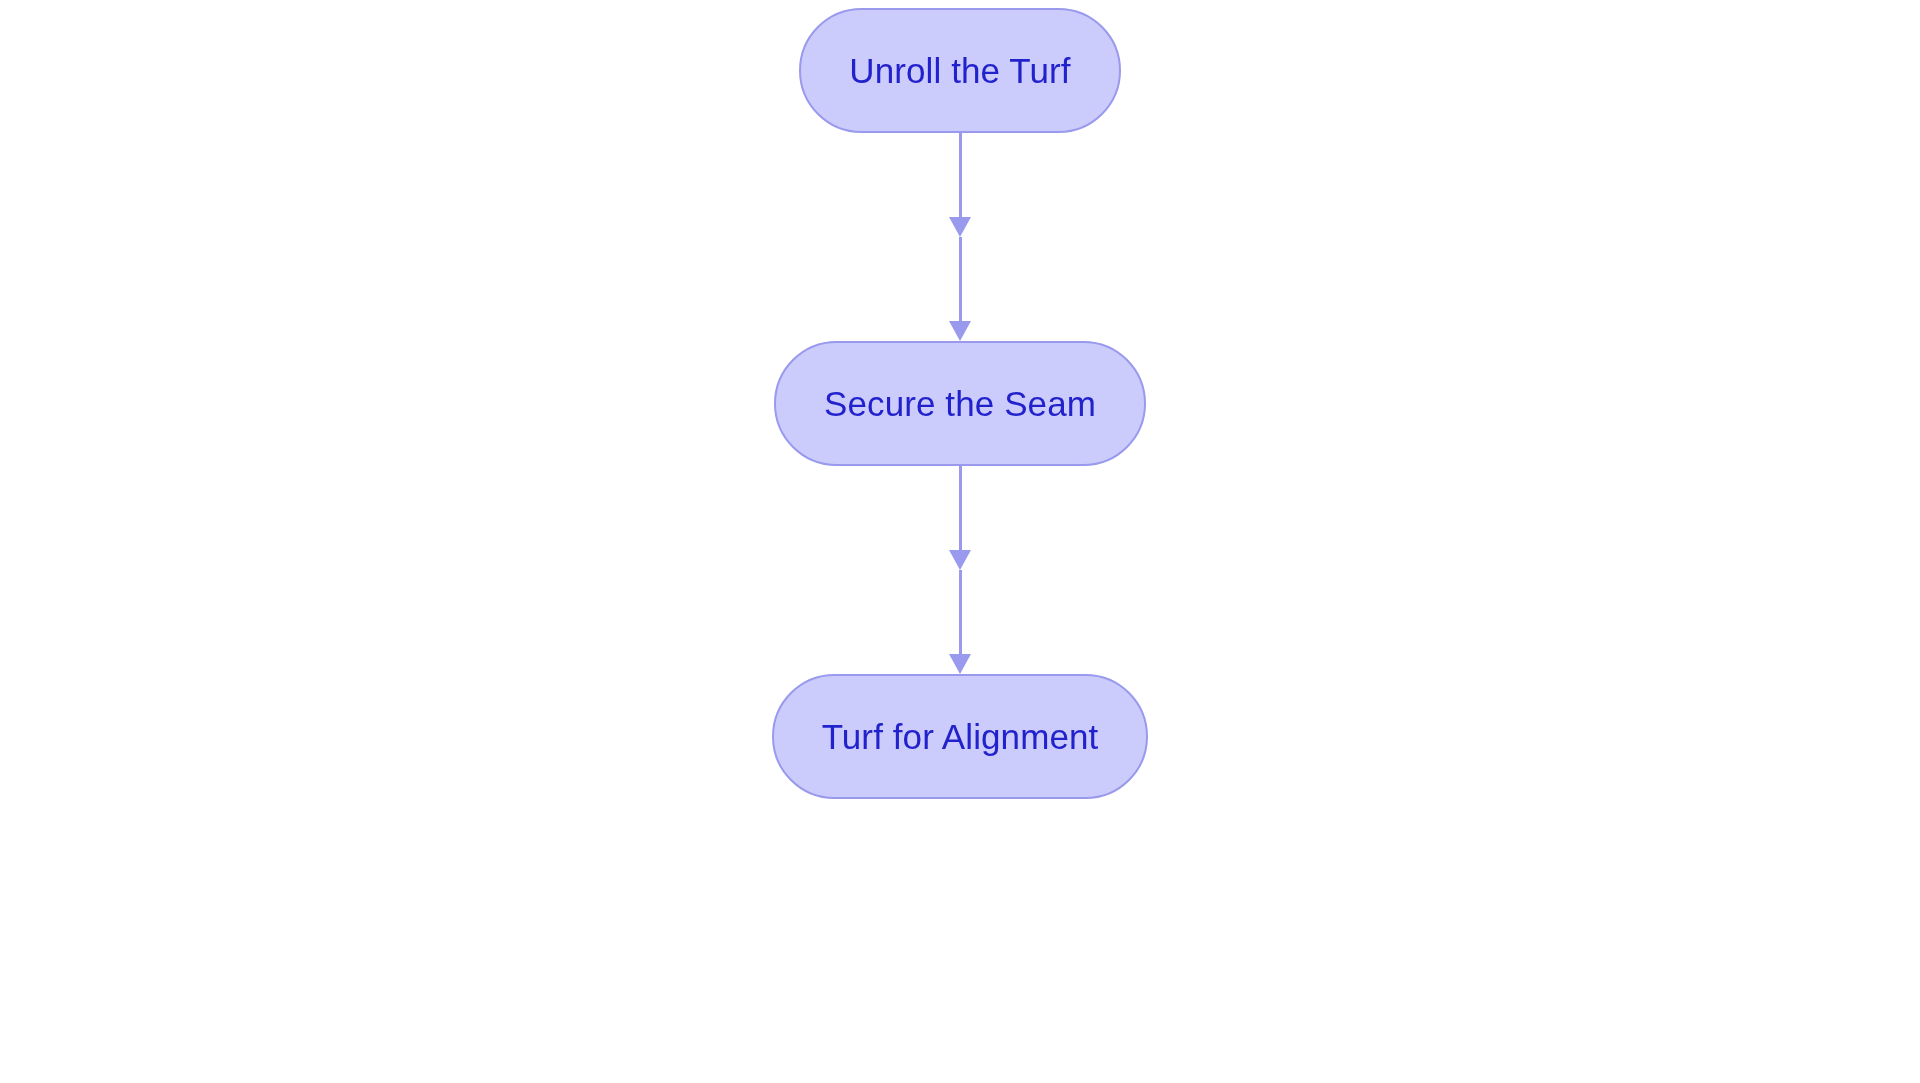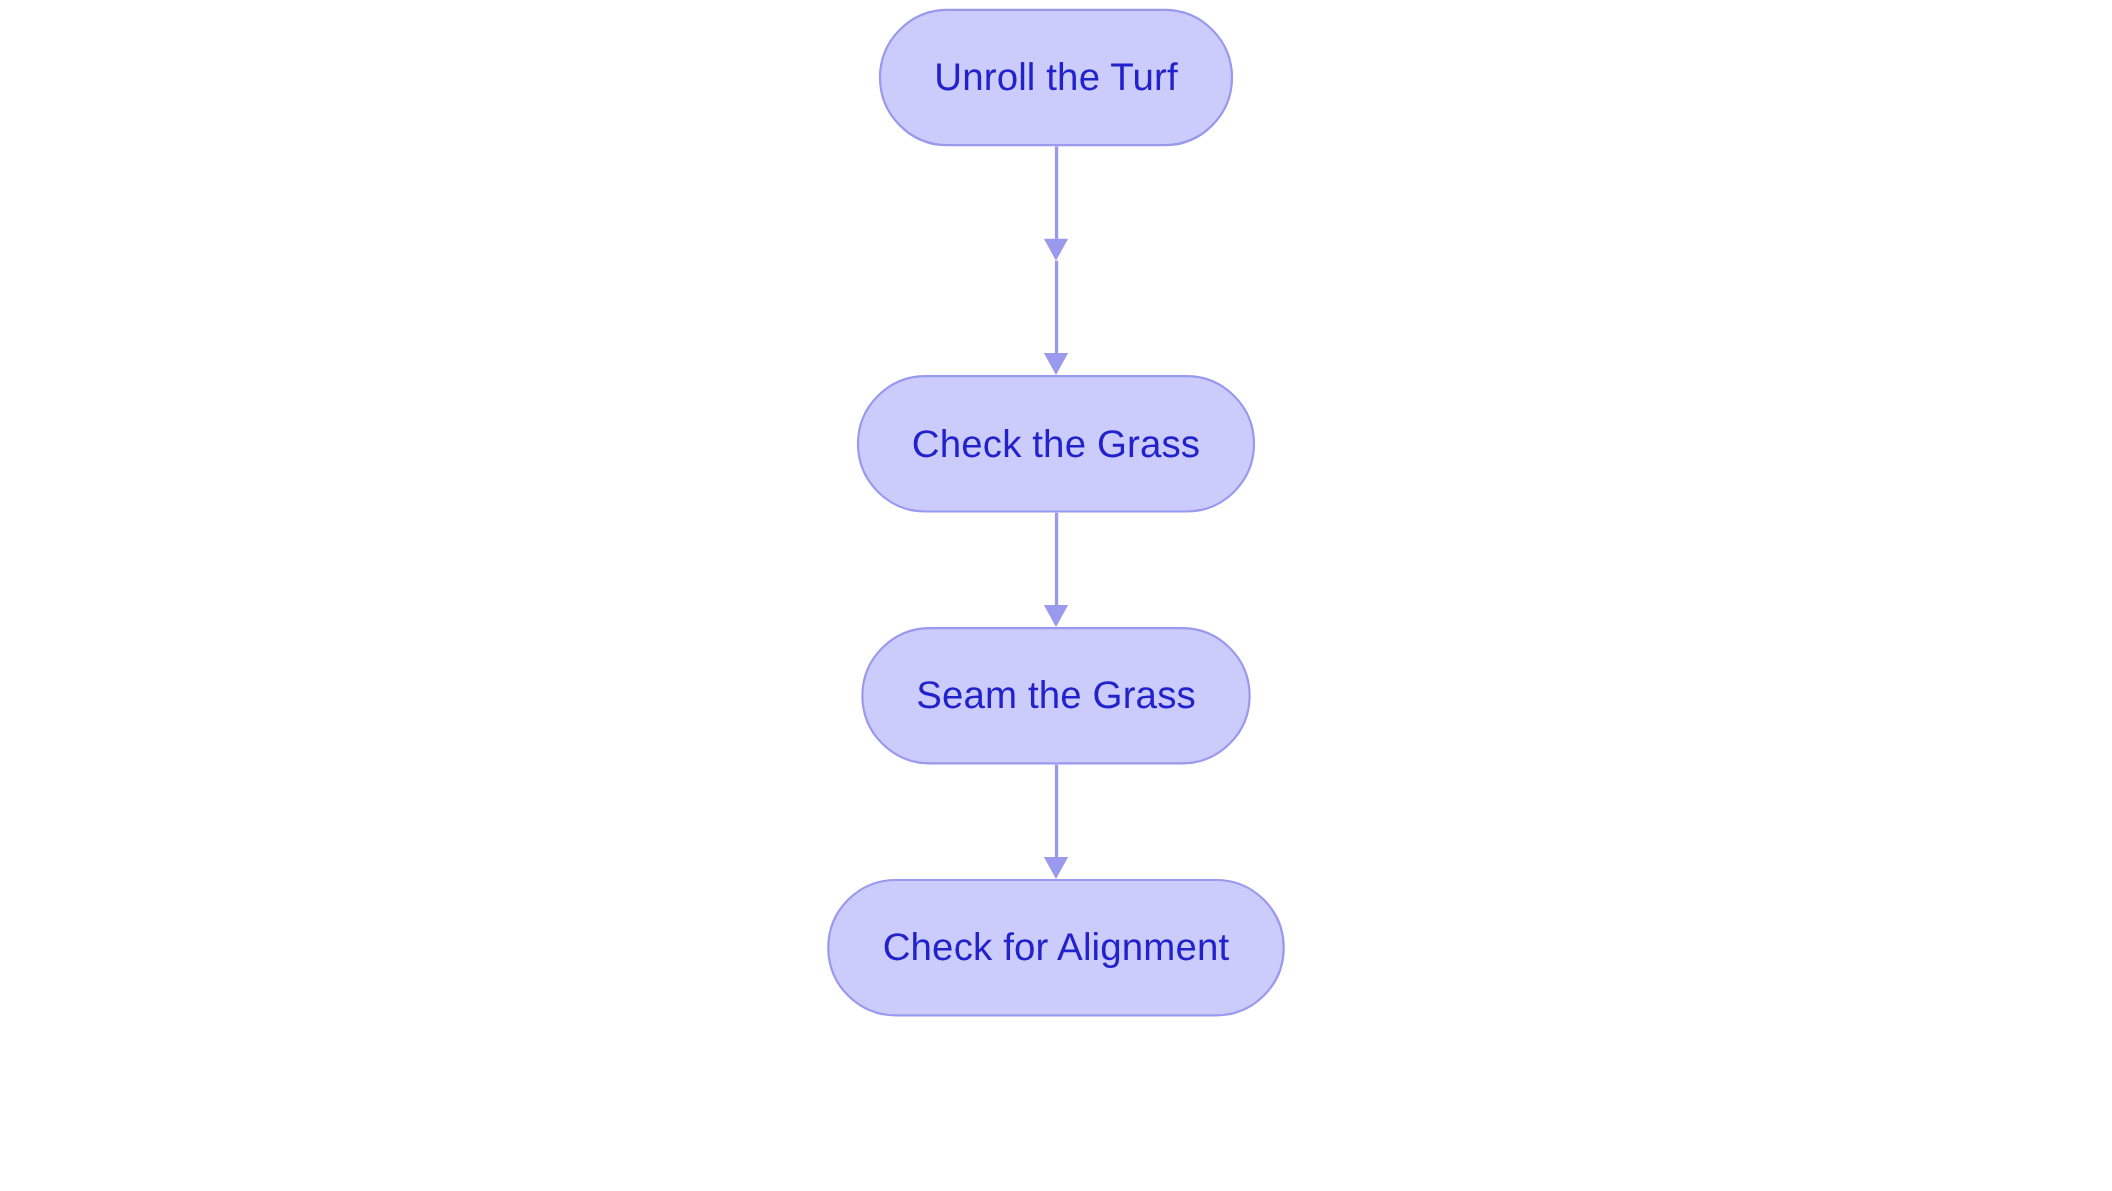--- a/index.html
+++ b/index.html
@@ -87,39 +87,34 @@
   </div>
 
 
   <div class="connector">
     <div class="connector-line" style="height:85px;"></div>
     <div class="connector-head"></div>
   </div>
 
   <div class="flow-row">
     <div class="node">
-      <span>Check the Grass</span>
+      <span>Secure the Seam</span>
     </div>
   </div>
 
   <div class="connector">
     <div class="connector-line" style="height:85px;"></div>
     <div class="connector-head"></div>
   </div>
 
-  <div class="flow-row">
-    <div class="node">
-      <span>Seam the Grass</span>
-    </div>
-  </div>
 
   <div class="connector">
     <div class="connector-line" style="height:85px;"></div>
     <div class="connector-head"></div>
   </div>
 
   <div class="flow-row">
     <div class="node">
-      <span>Check for Alignment</span>
+      <span>Turf for Alignment</span>
     </div>
   </div>
 
 </div>
 
 </body></html>

